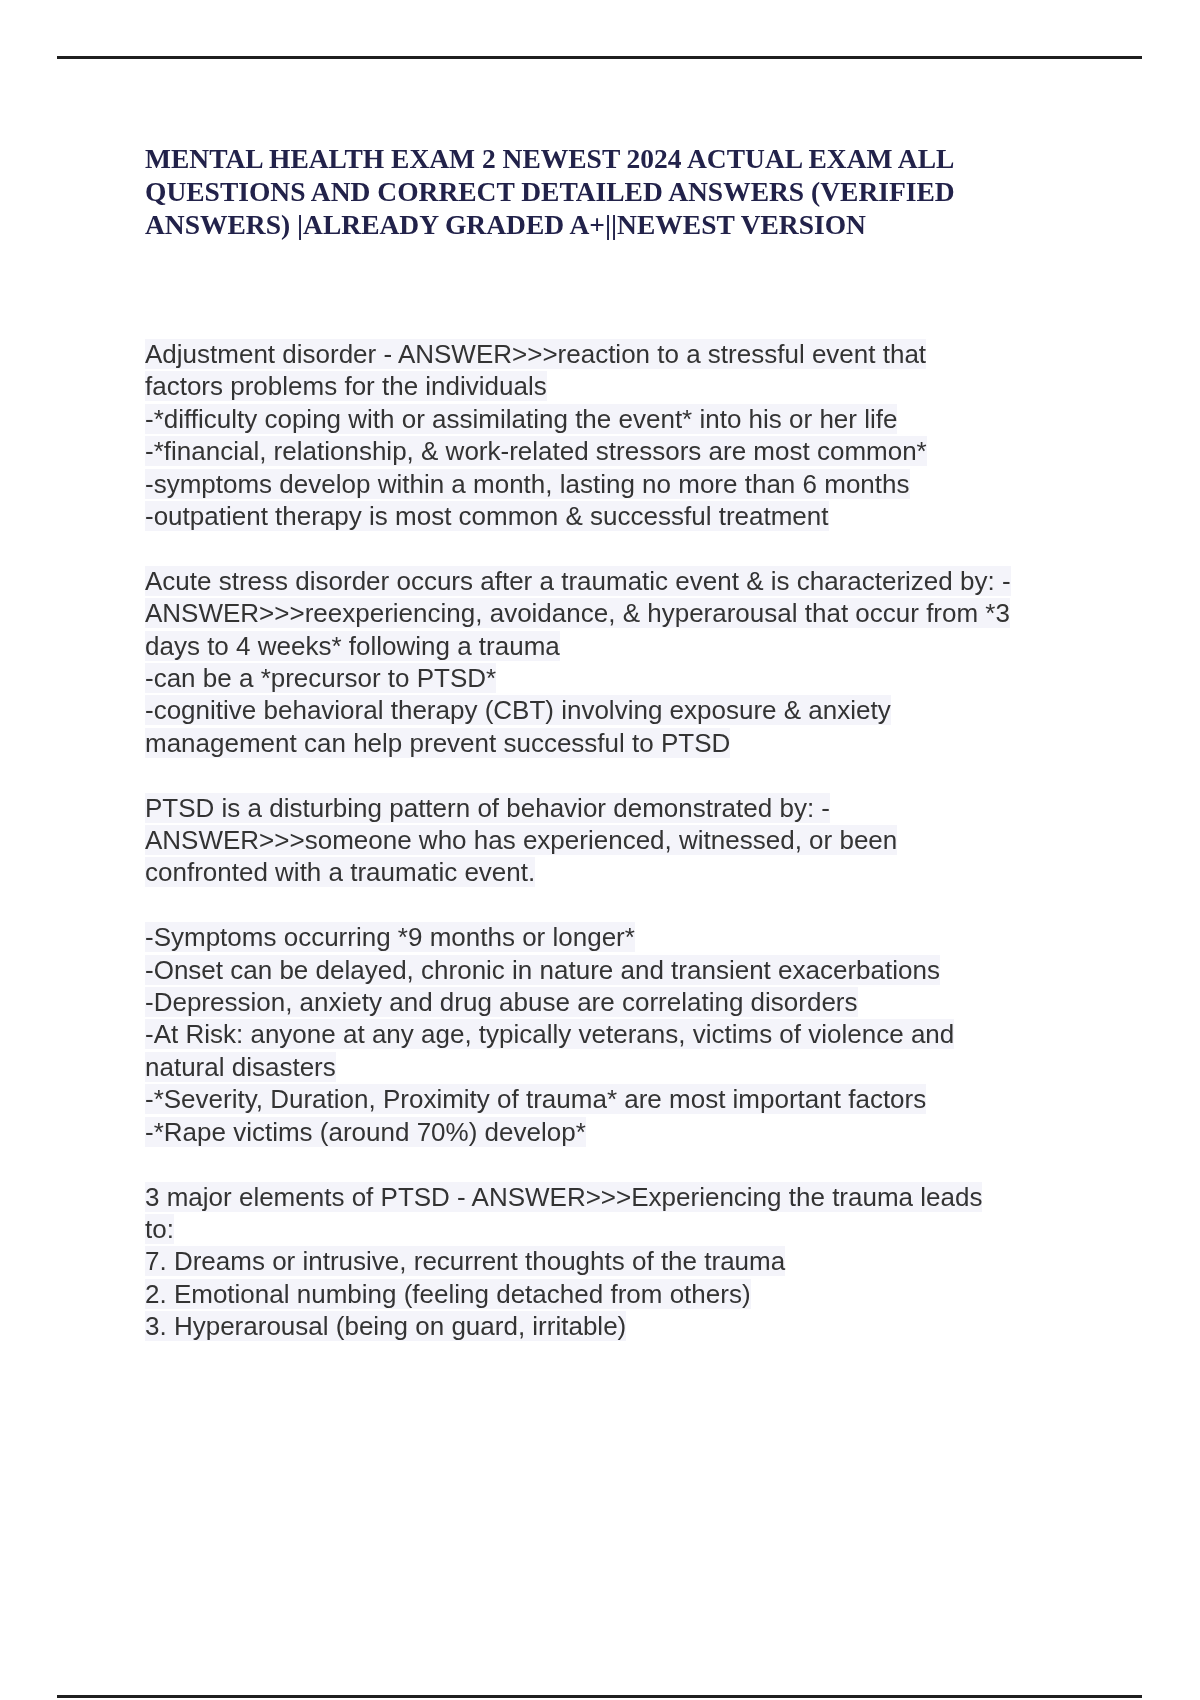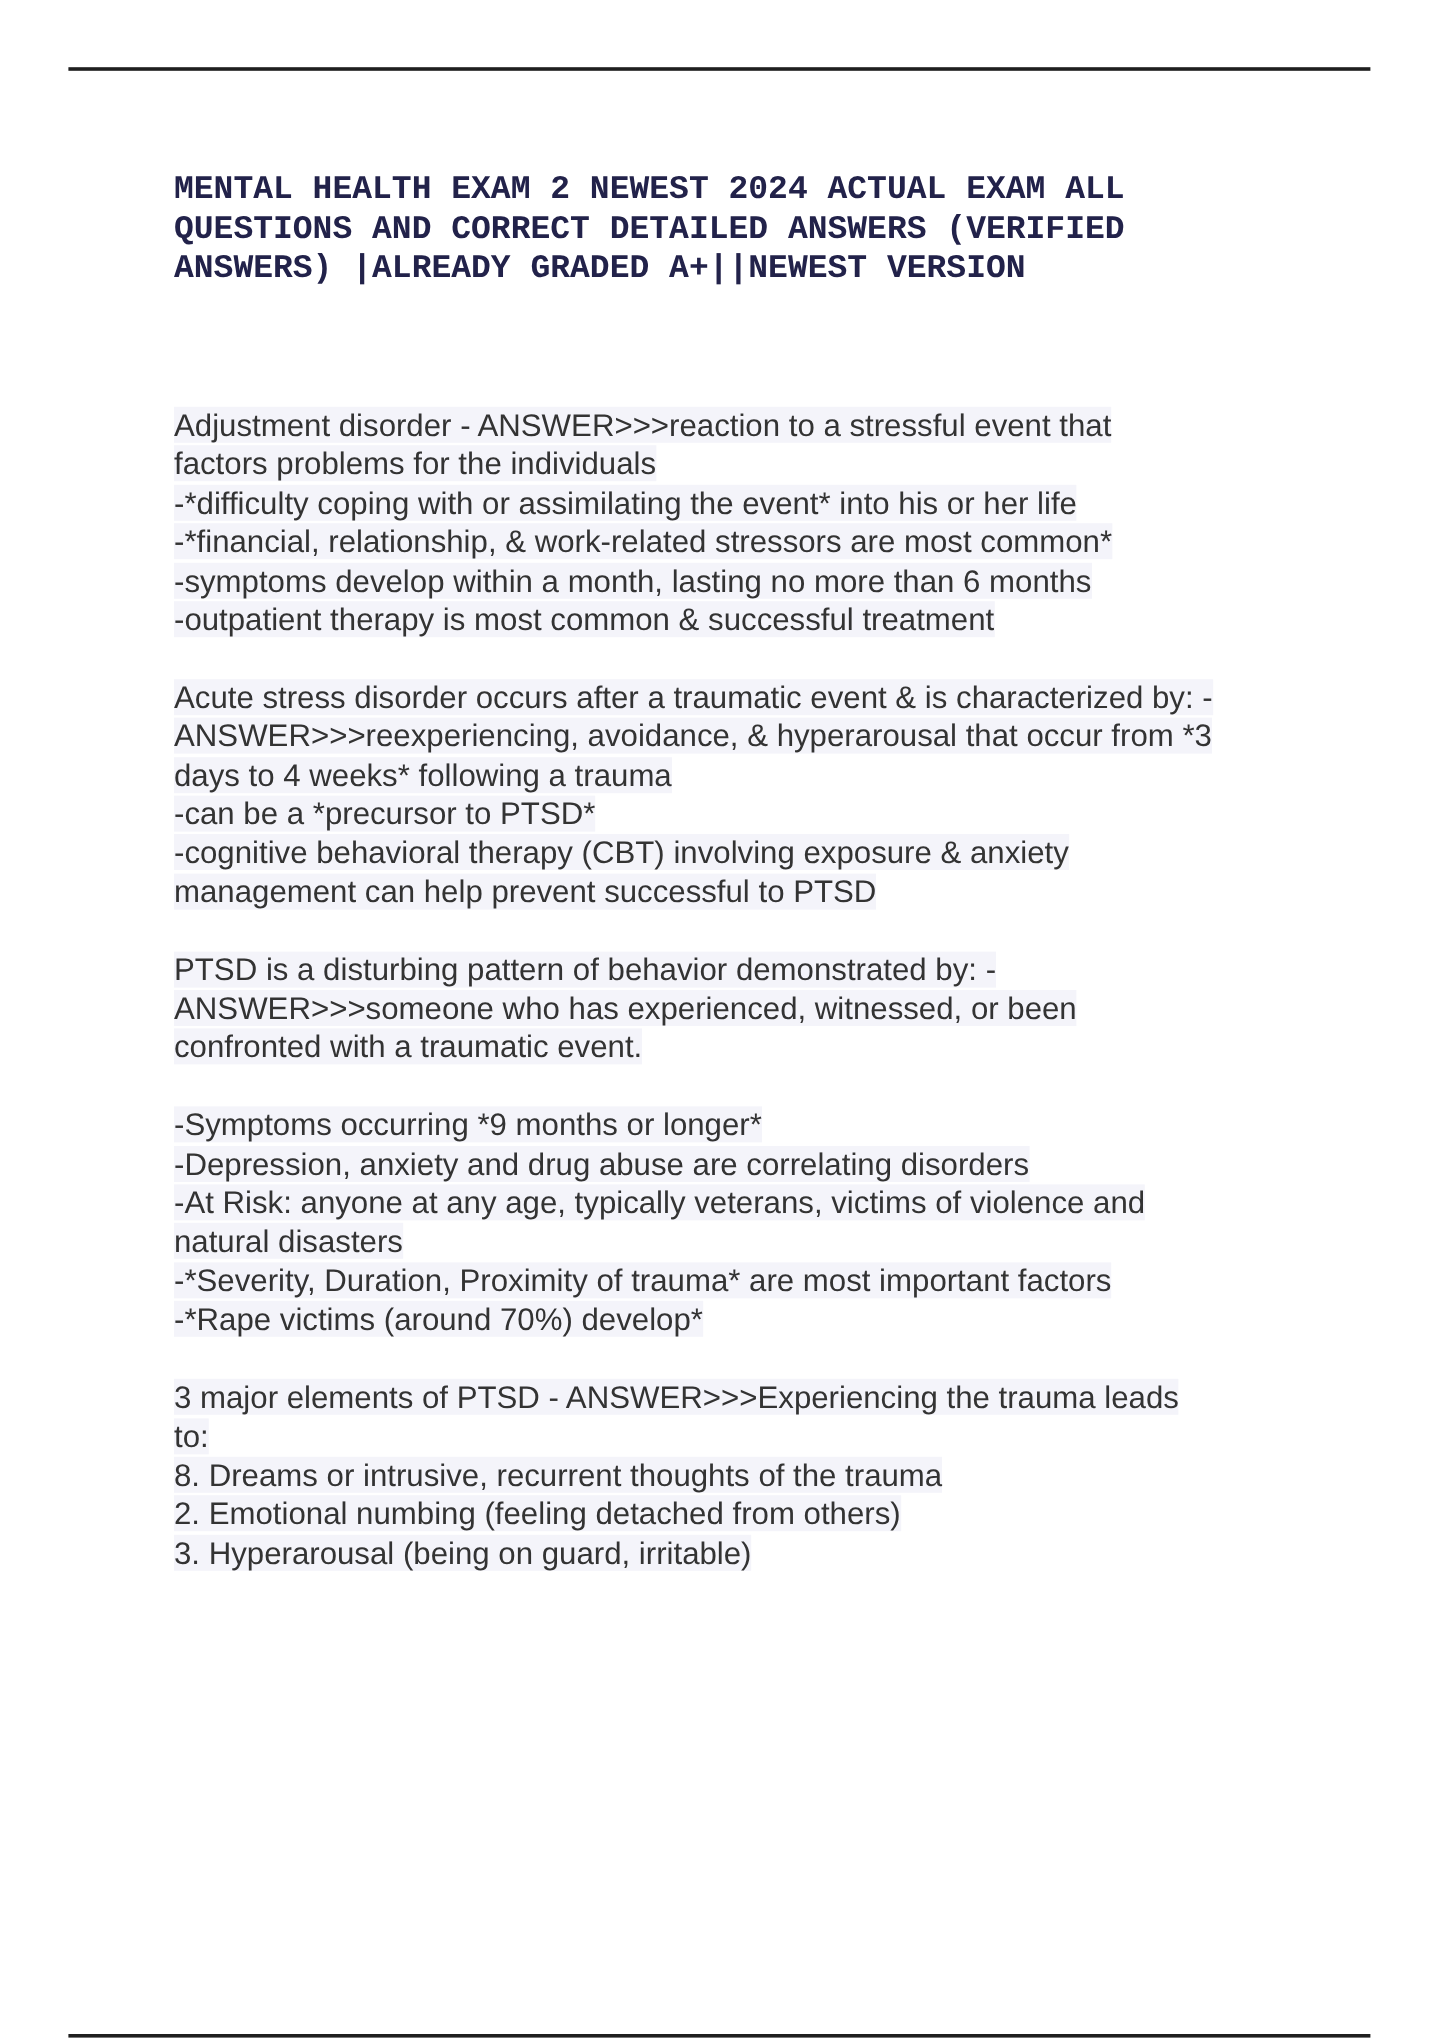--- a/index.html
+++ b/index.html
@@ -2,21 +2,21 @@
 <html><head>
   <meta charset="utf-8">
   <style>
     html, body { margin: 0; padding: 0; background: #ffffff; }
     body { width: 1200px; height: 1700px; position: relative; overflow: hidden; }
     .rule { position: absolute; left: 57px; width: 1085px; height: 3px; background: #1f1f1f; }
     .rule.top { top: 56px; }
     .rule.bottom { top: 1695px; }
     .title {
       position: absolute; left: 145px; top: 142px; width: 900px;
-      font-family: Liberation Mono, monospace; font-weight: bold;
+      font-family: Liberation Serif, serif; font-weight: bold;
       font-size: 27.5px; line-height: 33px; color: #22224a; margin: 0;
     }
     .content {
       position: absolute; left: 145px; top: 338px; width: 960px;
       font-family: Liberation Sans, sans-serif; font-size: 26px;
       line-height: 32.4px; color: #333333;
     }
     .block { margin: 0 0 32.4px 0; }
     .line { display: block; }
     .line span { background: #f4f4fa; white-space: pre; }
@@ -52,29 +52,30 @@
   </div>
 
   <div class="block">
     <div class="line"><span>PTSD is a disturbing pattern of behavior demonstrated by: -</span></div>
     <div class="line"><span>ANSWER&gt;&gt;&gt;someone who has experienced, witnessed, or been</span></div>
     <div class="line"><span>confronted with a traumatic event.</span></div>
   </div>
 
   <div class="block">
     <div class="line"><span>-Symptoms occurring *9 months or longer*</span></div>
+    <div class="line"><span>-Onset can be delayed, chronic in nature and transient exacerbations</span></div>
     <div class="line"><span>-Depression, anxiety and drug abuse are correlating disorders</span></div>
     <div class="line"><span>-At Risk: anyone at any age, typically veterans, victims of violence and</span></div>
     <div class="line"><span>natural disasters</span></div>
     <div class="line"><span>-*Severity, Duration, Proximity of trauma* are most important factors</span></div>
     <div class="line"><span>-*Rape victims (around 70%) develop*</span></div>
   </div>
 
   <div class="block">
     <div class="line"><span>3 major elements of PTSD - ANSWER&gt;&gt;&gt;Experiencing the trauma leads</span></div>
     <div class="line"><span>to:</span></div>
-    <div class="line"><span>8. Dreams or intrusive, recurrent thoughts of the trauma</span></div>
+    <div class="line"><span>7. Dreams or intrusive, recurrent thoughts of the trauma</span></div>
     <div class="line"><span>2. Emotional numbing (feeling detached from others)</span></div>
     <div class="line"><span>3. Hyperarousal (being on guard, irritable)</span></div>
   </div>
 </div>
 
 <div class="rule bottom"></div>
 
 </body></html>

